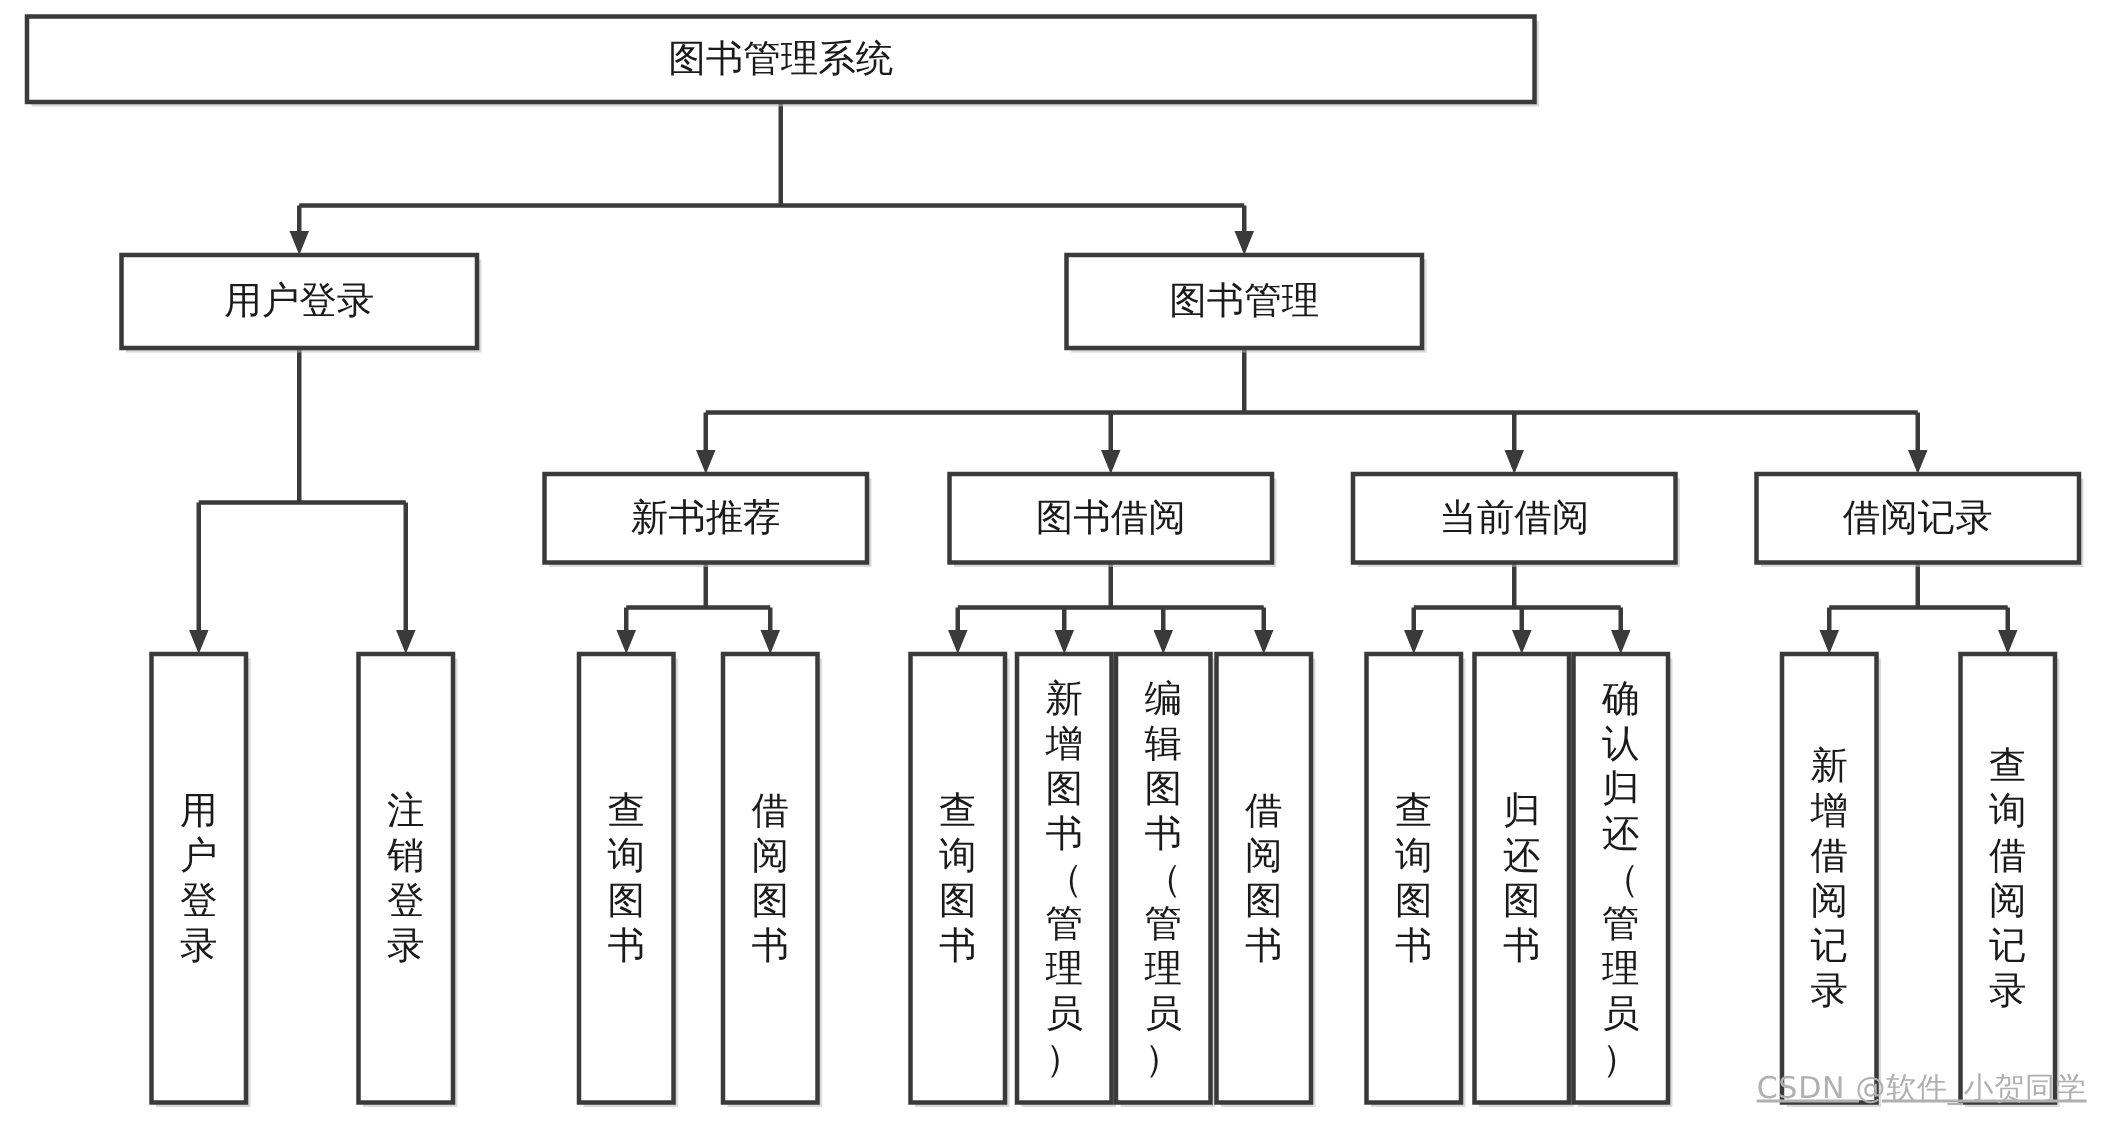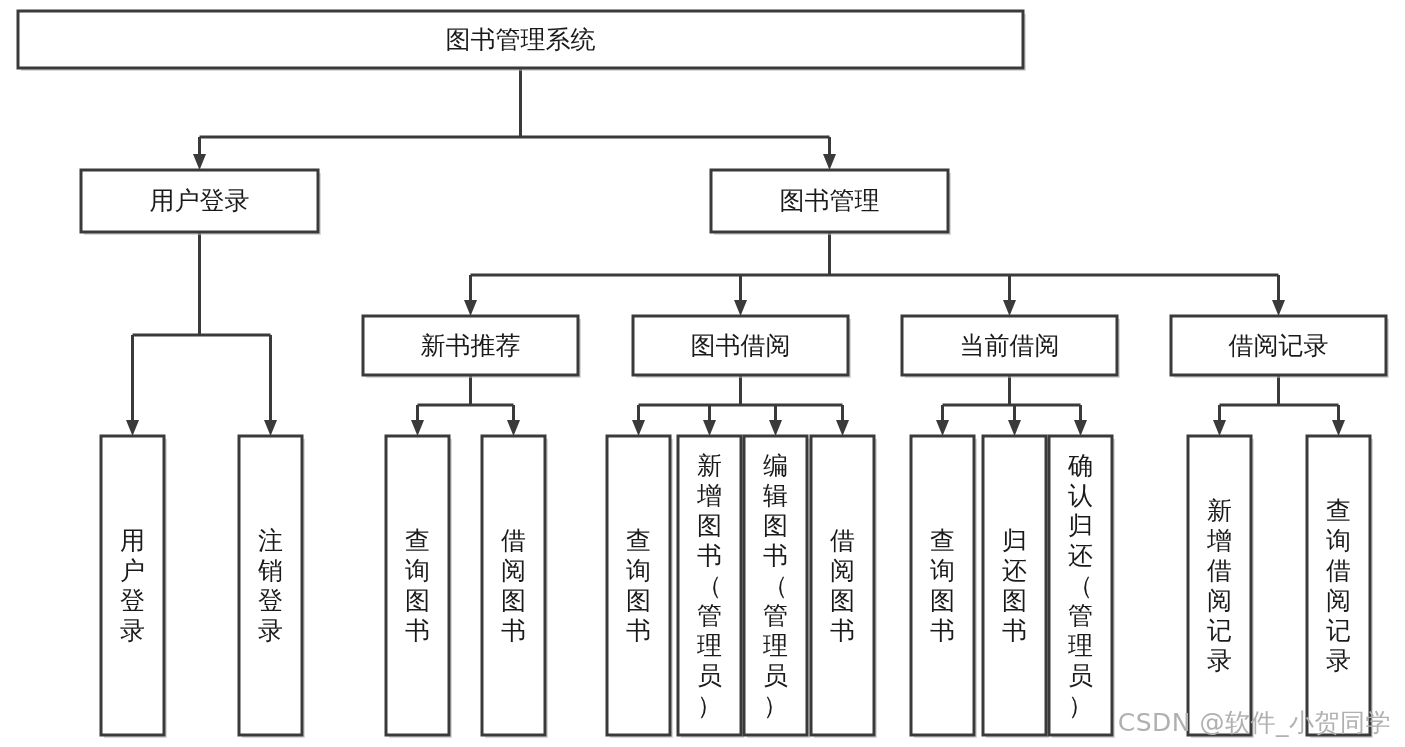--- a/index.html
+++ b/index.html
@@ -57,25 +57,26 @@
     font-family: "DejaVu Sans", "Liberation Sans", sans-serif;
     font-size: 25px;
     fill: #1a1a1a;
     text-anchor: middle;
   }
   .watermark {
     position: absolute;
     right: 14px;
     bottom: 8px;
     font-family: "DejaVu Sans", "Liberation Sans", sans-serif;
-    font-size: 25px;
+    font-size: 20px;
     color: #b0b0b0;
     white-space: nowrap;
     pointer-events: none;
     letter-spacing: 0.5px;
+    text-decoration: underline;
   }
 </style>
 </head>
 <body>
 
 <div id="diagram-root">
   <svg id="flowchart" viewBox="0 0 1405 747">
     <g id="connector-layer">
         <path d="M 520.5 68 L 520.5 137" class="conn"></path>
         <path d="M 199.5 137 L 829.5 137" class="conn"></path>

